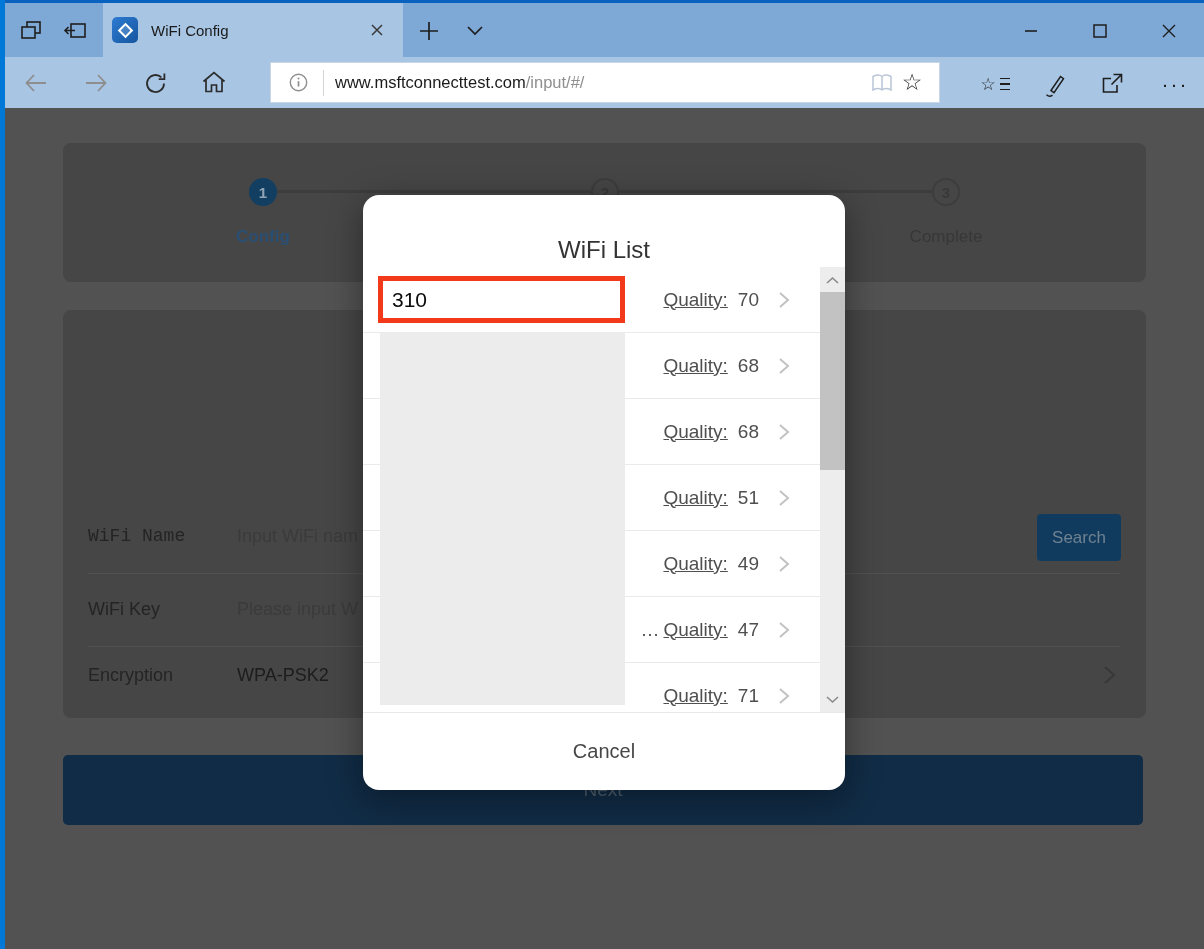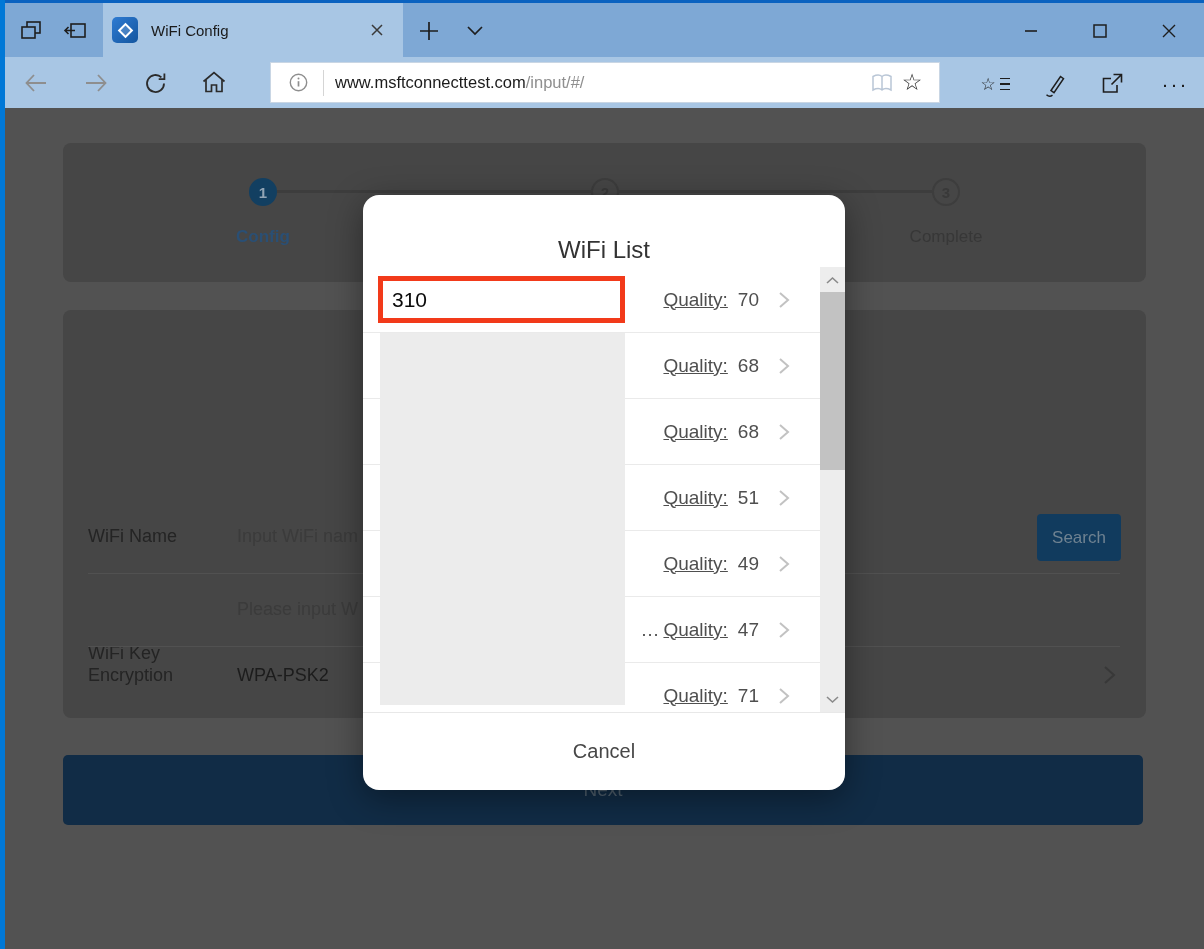--- a/index.html
+++ b/index.html
@@ -233,25 +233,25 @@
         </div>
       <div class="connector" style="left:556px; width:313px;"></div>
       <div class="step-circle step-idle" style="left:869px;">
           <span>3</span>
         </div>
       <div class="step-label lbl-active" style="left:130px;">Config</div>
       <div class="step-label lbl-idle" style="left:813px;">Complete</div>
     </div>
 
     <div class="card form-card">
-      <div class="f-label" style="top:216px;">WiFi Name</div>
+      <div class="f-label" style="top:216px;font-family:Liberation Mono, monospace;">WiFi Name</div>
       <div class="f-placeholder" style="top:216px;">Input WiFi nam</div>
       <div class="f-divider" style="top:263px;"></div>
 
-      <div class="f-label" style="top:289px;margin-top:44px;">WiFi Key</div>
+      <div class="f-label" style="top:289px;">WiFi Key</div>
       <div class="f-placeholder" style="top:289px;">Please input W</div>
       <div class="f-divider" style="top:336px;"></div>
 
       <div class="f-label" style="top:355px;">Encryption</div>
       <div class="f-value" style="top:355px;">WPA-PSK2</div>
       <span class="f-chevron">
         <svg width="22" height="24" viewBox="0 0 22 24">
             <path d="M7 4 L16 12 L7 20" fill="none" stroke="#383838" stroke-width="2"></path>
           </svg>
       </span>

